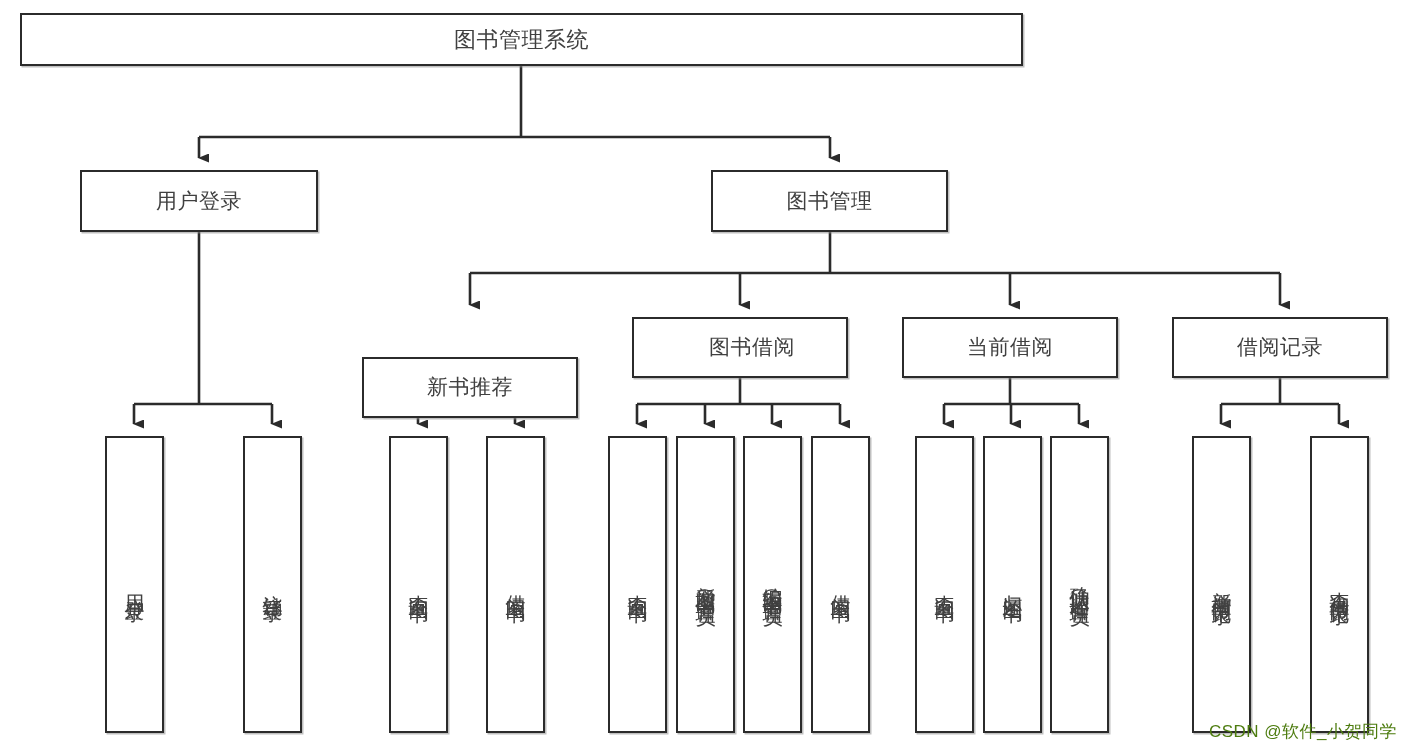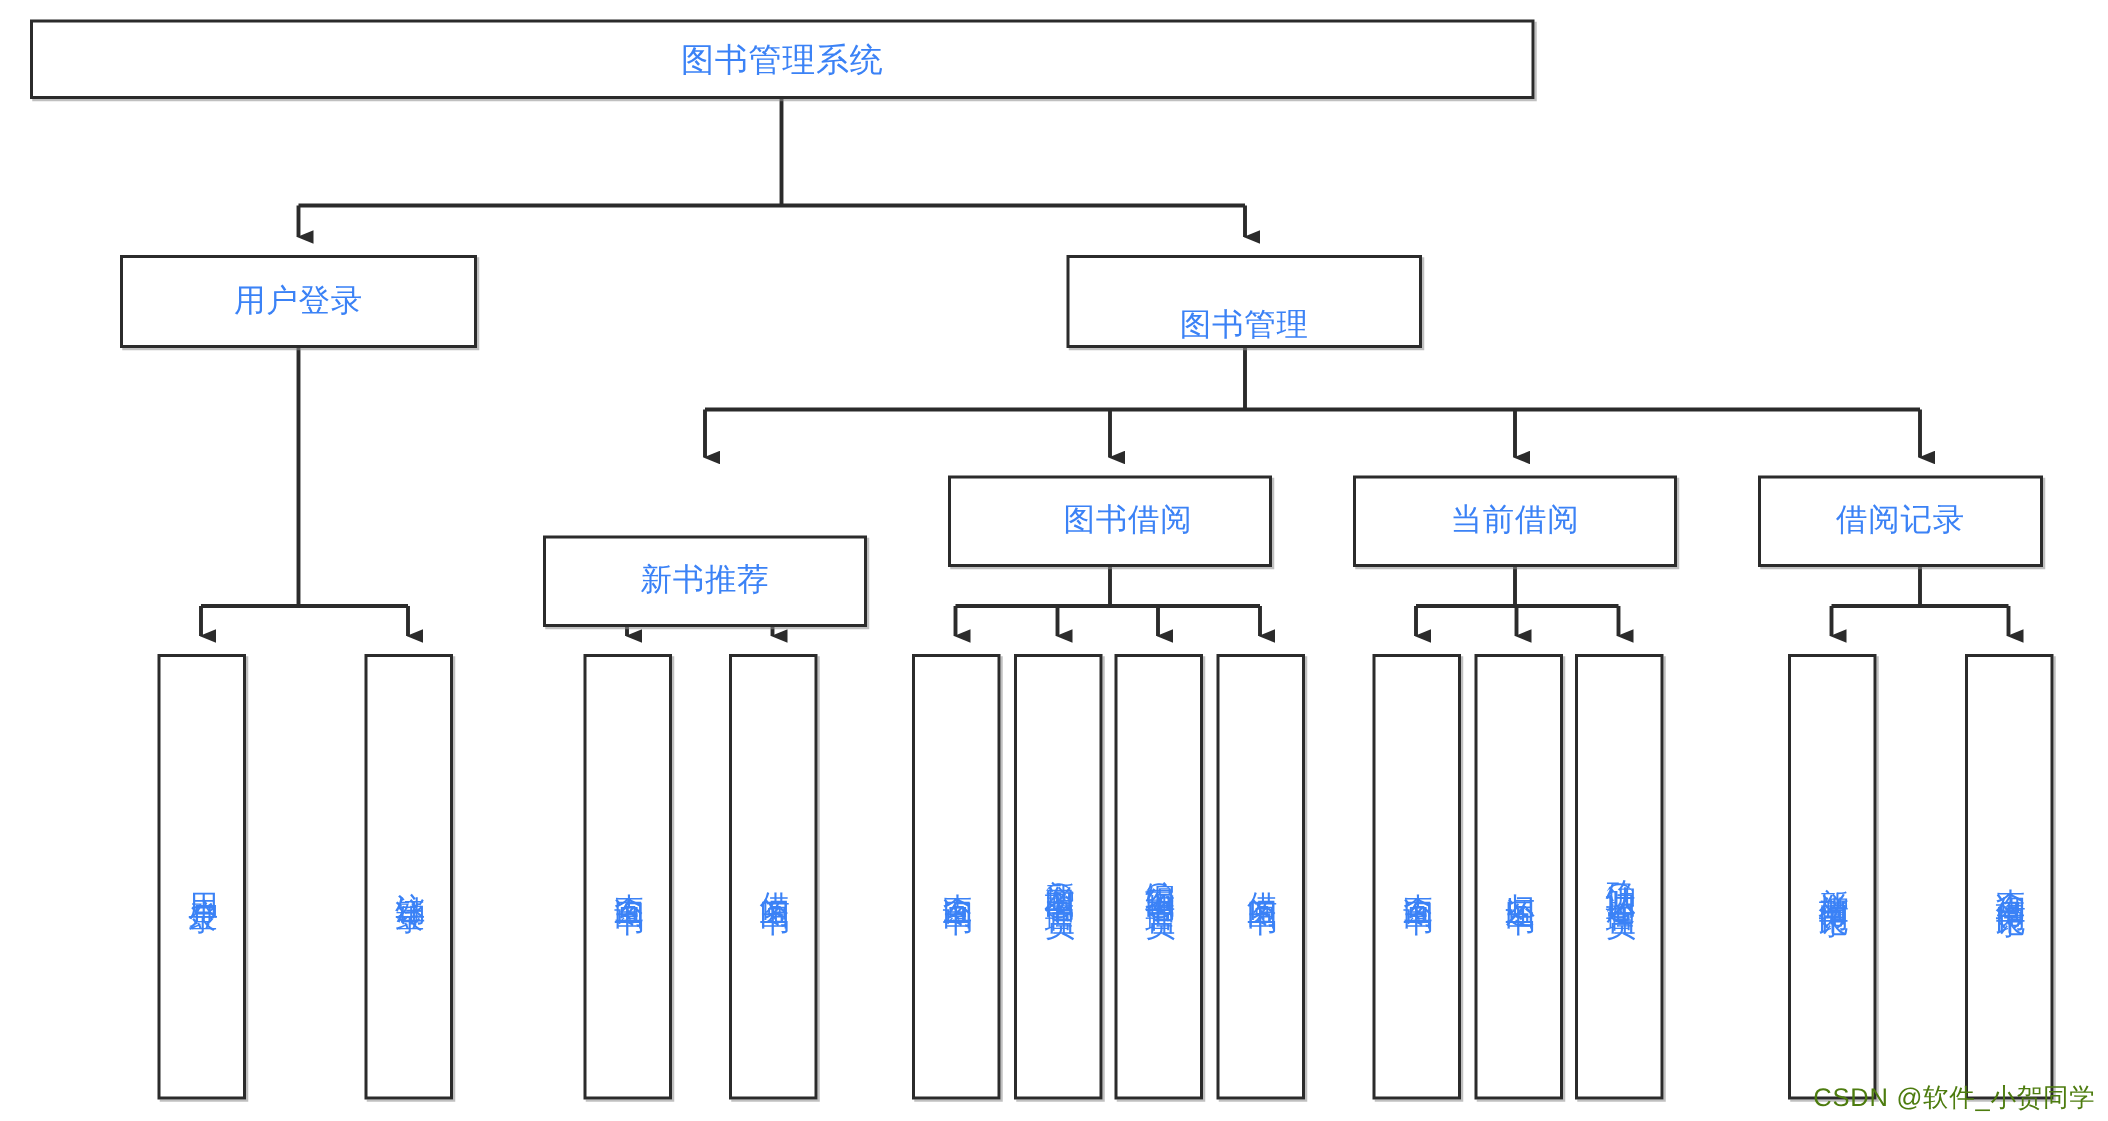--- a/index.html
+++ b/index.html
@@ -29,21 +29,21 @@
     box-sizing: border-box;
     background: #ffffff;
     border: 2px solid #2b2b2b;
     box-shadow: 1.5px 1.5px 0 rgba(140,140,140,0.55);
     display: flex;
     align-items: center;
     justify-content: center;
     overflow: hidden;
   }
   .node-label {
-    color: #3b82f6;
+    color: #404040;
     font-size: 21px;
     line-height: 1.25;
     letter-spacing: 0.5px;
     white-space: nowrap;
     text-align: center;
   }
   .node-box.vertical .node-label {
     writing-mode: vertical-rl;
     text-orientation: upright;
     letter-spacing: 3px;
@@ -132,34 +132,34 @@
     </g>
   </svg>
 
   <div class="node-box root" style="left:20px; top:13px; width:1003px; height:53px;">
     <span class="node-label">图书管理系统</span>
   </div>
 
   <div class="node-box" style="left:80px; top:170px; width:238px; height:62px;">
     <span class="node-label">用户登录</span>
   </div>
-  <div class="node-box" style="left:711px; top:170px; width:237px; height:62px;align-items:flex-end;">
+  <div class="node-box" style="left:711px; top:170px; width:237px; height:62px;">
     <span class="node-label">图书管理</span>
   </div>
 
   <div class="node-box" style="left:362px; top:317px; width:216px; height:61px;margin-top:40px;">
     <span class="node-label">新书推荐</span>
   </div>
   <div class="node-box" style="left:632px; top:317px; width:216px; height:61px;padding-left:24px;">
     <span class="node-label">图书借阅</span>
   </div>
   <div class="node-box" style="left:902px; top:317px; width:216px; height:61px;">
     <span class="node-label">当前借阅</span>
   </div>
-  <div class="node-box" style="left:1172px; top:317px; width:190px; height:61px;">
+  <div class="node-box" style="left:1172px; top:317px; width:216px; height:61px;">
     <span class="node-label">借阅记录</span>
   </div>
 
   <div class="node-box vertical" style="left:105px; top:436px; width:59px; height:297px;">
     <span class="node-label">用户登录</span>
   </div>
   <div class="node-box vertical" style="left:243px; top:436px; width:59px; height:297px;">
     <span class="node-label">注销登录</span>
   </div>
   <div class="node-box vertical" style="left:389px; top:436px; width:59px; height:297px;">

